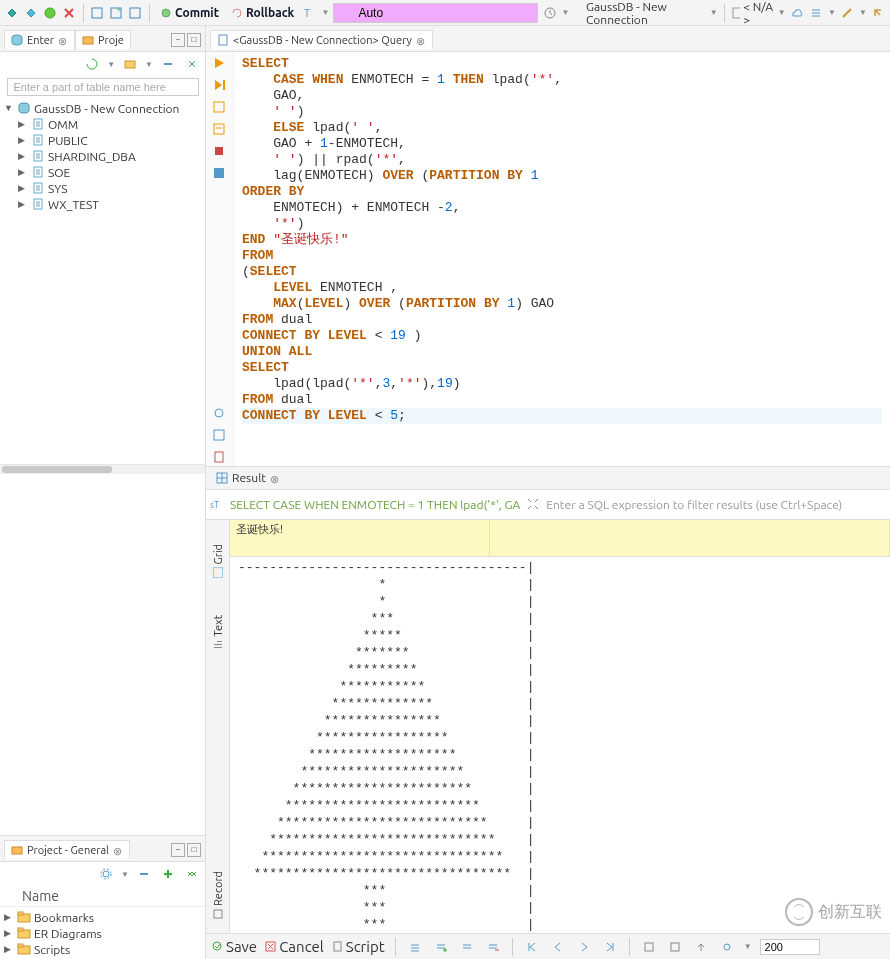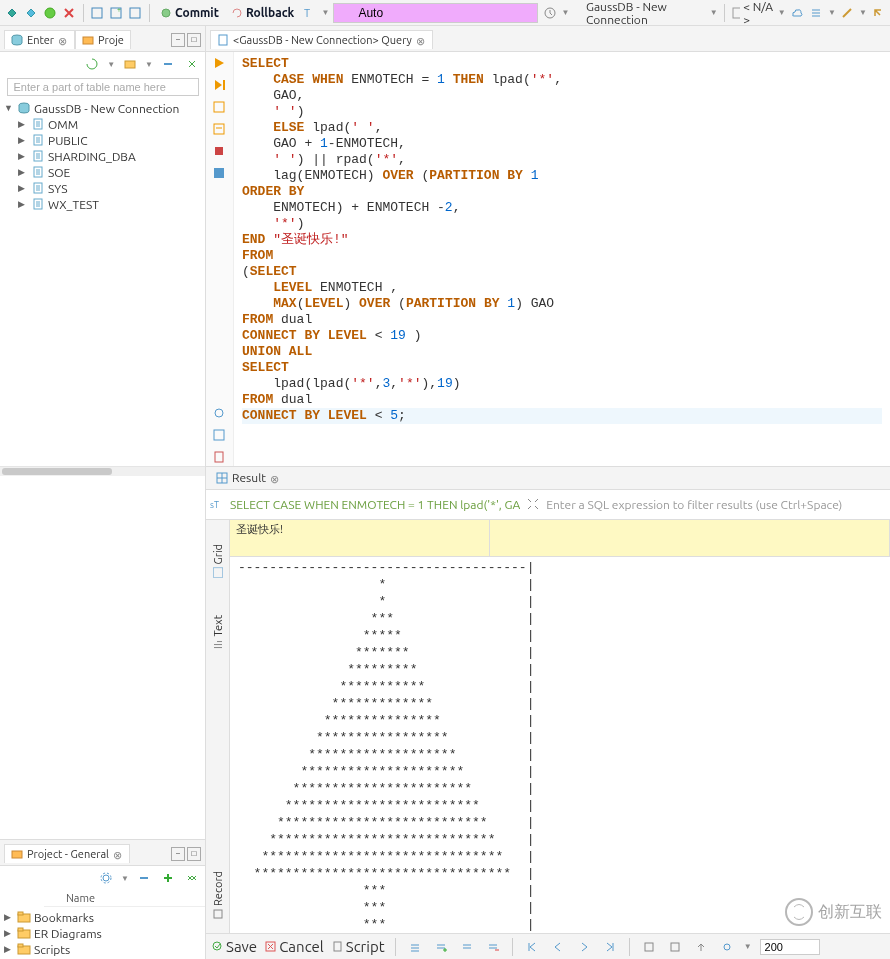--- a/index.html
+++ b/index.html
@@ -27,21 +27,21 @@
 .filter-input::placeholder { color: #aaa; }
 
 .tree { flex: 1; overflow: auto; padding: 2px 4px; font-size: 12px; }
 .tree-row { display: flex; align-items: center; gap: 3px; padding: 1px 0; cursor: pointer; }
 .tree-arrow { width: 10px; font-size: 9px; color: #666; }
 .indent-1 { padding-left: 14px; }
 
 .project-section { border-top: 1px solid #ddd; }
 .tab-bar.project { position: relative; }
 
-.name-header { font-size: 11px; color: #555; padding: 2px 22px; border-bottom: 1px solid #eee; margin-left: 44px; }
+.name-header { font-size: 14px; color: #555; padding: 2px 22px; border-bottom: 1px solid #eee; }
 
 .editor-container { display: flex; flex: 1; overflow: hidden; min-height: 0; }
 .editor-gutter { width: 28px; background: #fafafa; border-right: 1px solid #eee; display: flex; flex-direction: column; align-items: center; padding-top: 4px; gap: 6px; }
 .gutter-icon { width: 16px; height: 16px; cursor: pointer; }
 .gutter-spacer { flex: 1; }
 
 .code { flex: 1; padding: 4px 8px; font-family: "Courier New", monospace; font-size: 13px; line-height: 16px; white-space: pre; overflow: auto; }
 .kw { color: #b85c00; font-weight: bold; }
 .num { color: #0066cc; }
 .str { color: #c02020; }

